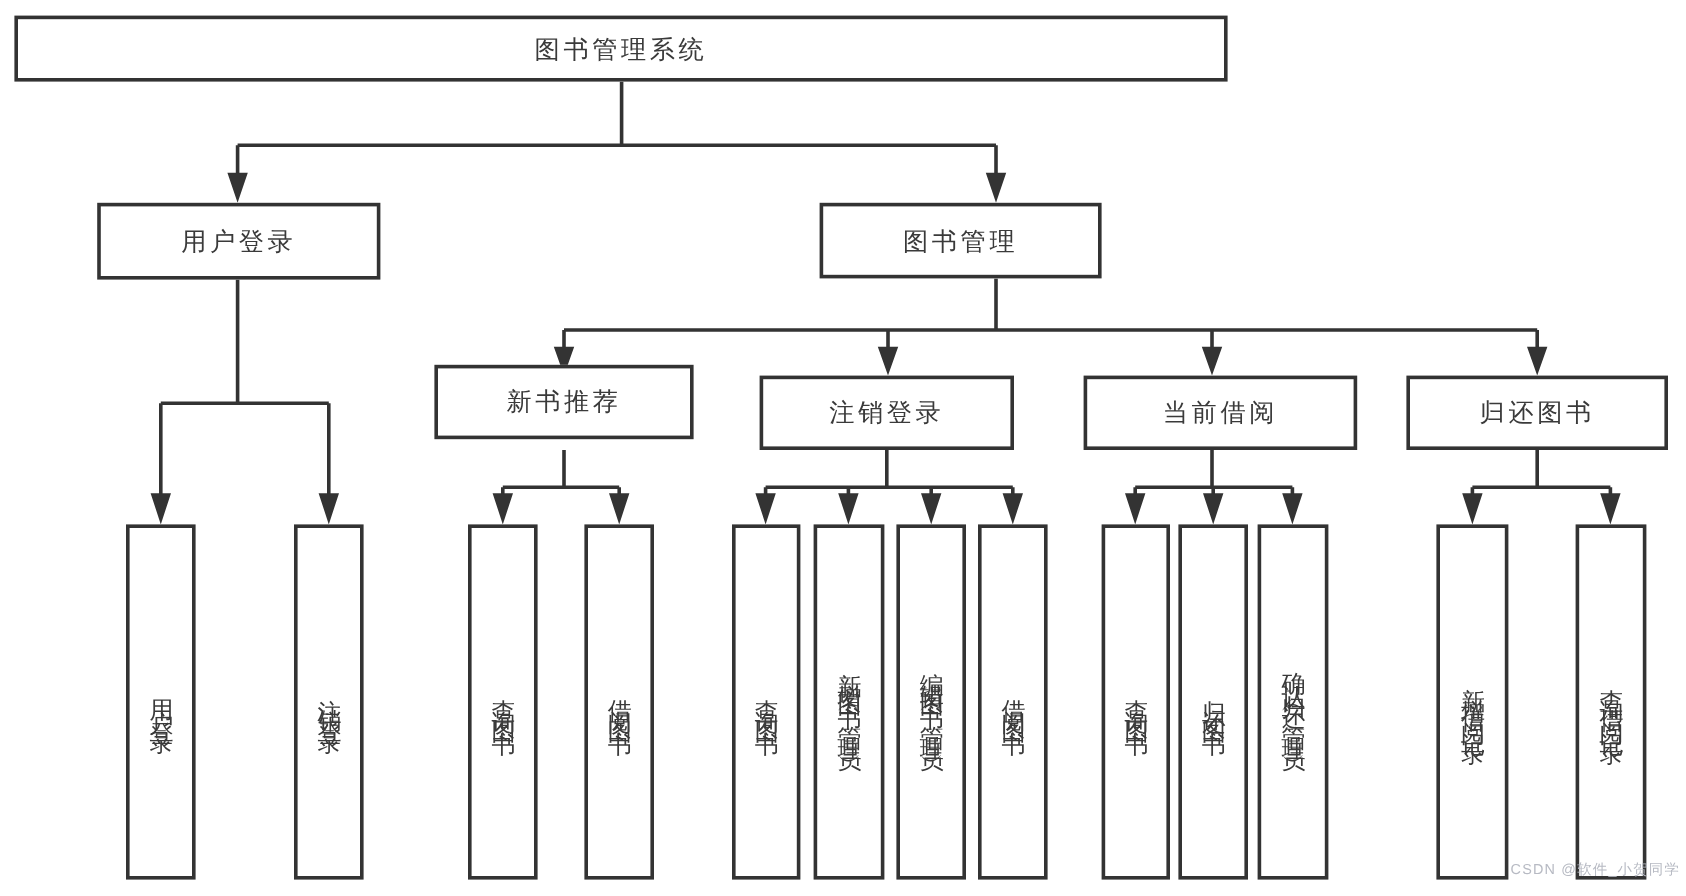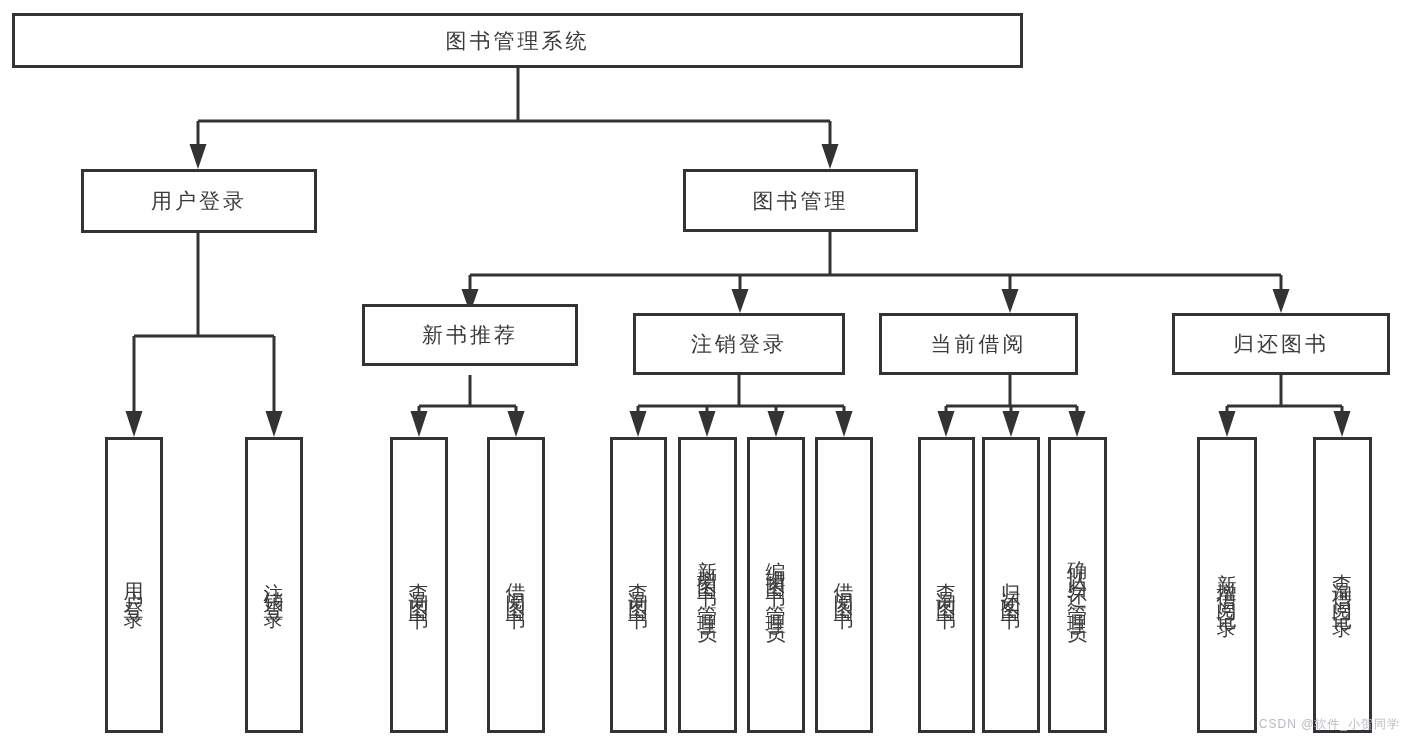--- a/index.html
+++ b/index.html
@@ -53,21 +53,21 @@
     color: #3a3a3a;
   }
   
   .root-box   { left: 12px;  top: 13px;  width: 1011px; height: 55px; }
   
   .box-user-login      { left: 81px;  top: 169px; width: 236px; height: 64px; }
   .box-book-management { left: 683px; top: 169px; width: 235px; height: 63px; }
   
   .box-new-book   { left: 362px;  top: 304px; width: 216px; height: 62px; }
   .box-borrowing  { left: 633px;  top: 313px; width: 212px; height: 62px; }
-  .box-current    { left: 879px;  top: 313px; width: 199px; height: 62px; }
+  .box-current    { left: 903px;  top: 313px; width: 228px; height: 62px; }
   .box-records    { left: 1172px; top: 313px; width: 218px; height: 62px; }
   
   .leaf { top: 437px; width: 58px; height: 296px; }
   .leaf-1  { left: 105px; }
   .leaf-2  { left: 245px; }
   .leaf-3  { left: 390px; }
   .leaf-4  { left: 487px; }
   .leaf-5  { left: 610px; width: 57px; }
   .leaf-6  { left: 678px; width: 59px; }
   .leaf-7  { left: 747px; }

